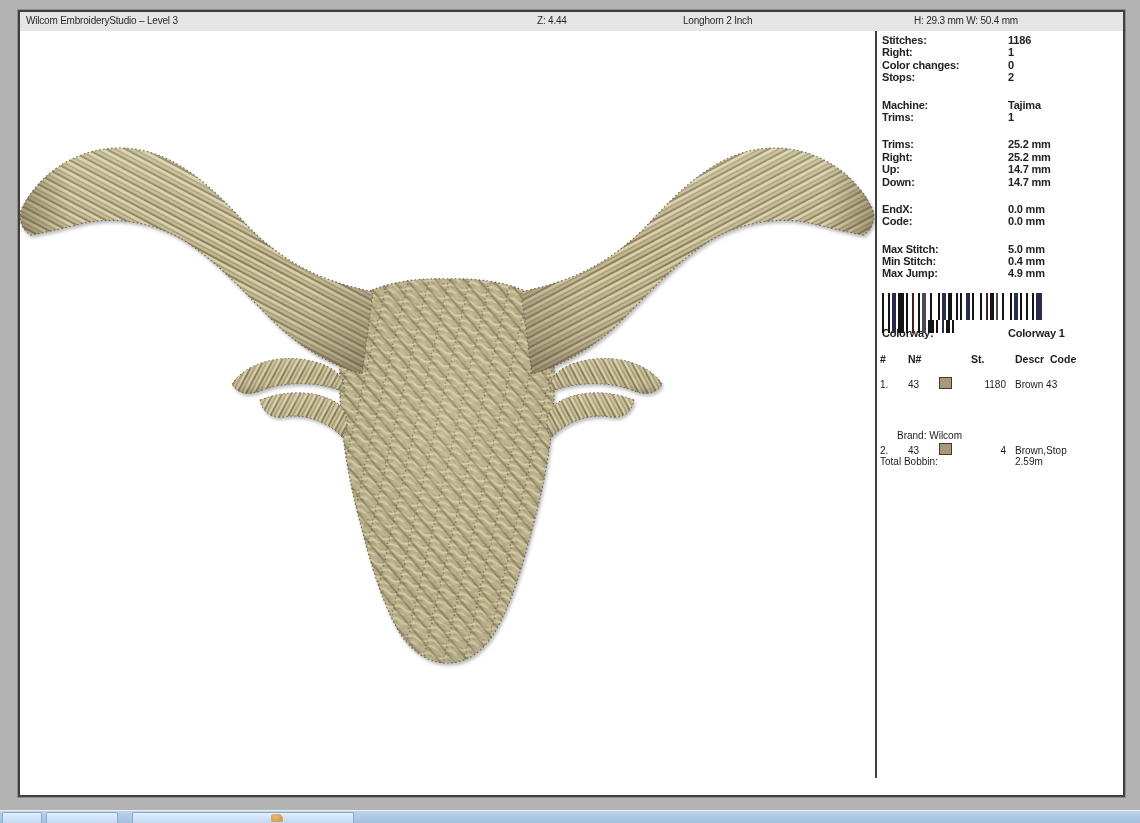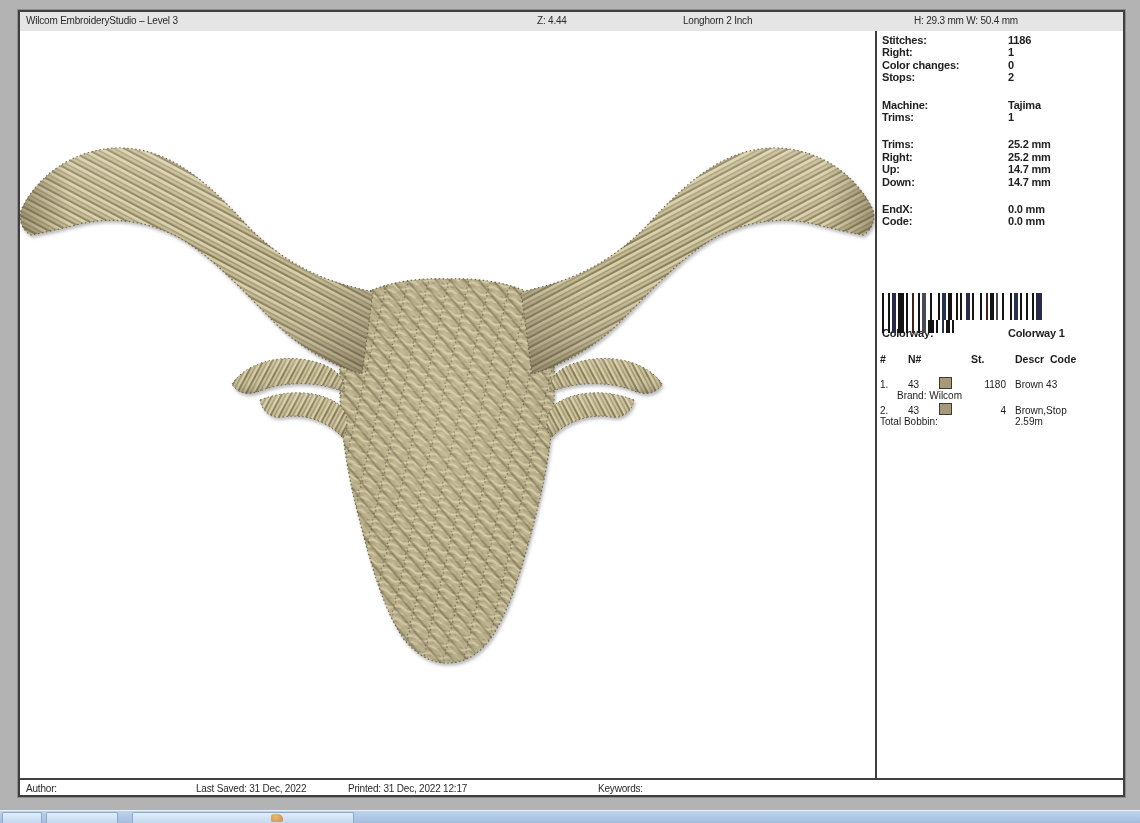--- a/index.html
+++ b/index.html
@@ -54,21 +54,21 @@
   #thread-table { position:absolute; left:3px; top:322px; right:2px; font-size:10px; }
   .tt-head { display:grid; grid-template-columns:28px 31px 32px 35px auto;
              font-weight:bold; font-size:10.5px; height:13px; }
   .tt-head .c-st { text-align:left; }
   .tt-head .c-descr { padding-left:9px; }
   .tt-head .c-code { position:absolute; left:170px; }
   #thread-rows { margin-top:11px; }
   .tt-row { display:grid; grid-template-columns:28px 31px 32px 35px auto; height:13px; align-items:center; }
   .tt-row .c-st { text-align:right; }
   .tt-row .c-descr { padding-left:9px; }
-  .tt-note { height:13px; padding-left:17px; }
+  .tt-note { height:13px; padding-left:17px;margin-top:40px; }
   .tt-total { display:grid; grid-template-columns:126px auto; height:13px; }
   .swatch { width:13px; height:12px; border:1px solid #3a3a3a; display:inline-block; }
   
   #design-svg { position:absolute; left:0; top:0; }
   
   #taskbar {
     position:absolute; left:0; bottom:0; width:1140px; height:13px;
     background:linear-gradient(#bdd3ec,#a3bedd);
     border-top:1px solid #e9f2fb;
   }
@@ -224,20 +224,34 @@
           <div class="stat-group">
             <div class="stat-row">
               <span class="lbl">EndX:</span>
               <span class="val">0.0 mm</span>
             </div>
             <div class="stat-row">
               <span class="lbl">Code:</span>
               <span class="val">0.0 mm</span>
             </div>
           </div>
+          <div class="stat-group">
+            <div class="stat-row">
+              <span class="lbl">Max Stitch:</span>
+              <span class="val">5.0 mm</span>
+            </div>
+            <div class="stat-row">
+              <span class="lbl">Min Stitch:</span>
+              <span class="val">0.4 mm</span>
+            </div>
+            <div class="stat-row">
+              <span class="lbl">Max Jump:</span>
+              <span class="val">4.9 mm</span>
+            </div>
+          </div>
         </div>
 
       <div id="barcode">
           <div class="bc-row" style="width: 160px; height: 27px;">
             <span style="left: 0px; width: 2px; background: rgb(20, 20, 20);"></span>
             <span style="left: 6px; width: 2px; background: rgb(20, 20, 20);"></span>
             <span style="left: 10px; width: 4px; background: rgb(42, 42, 74);"></span>
             <span style="left: 16px; width: 6px; background: rgb(20, 20, 20);"></span>
             <span style="left: 24px; width: 2px; background: rgb(20, 20, 20);"></span>
             <span style="left: 30px; width: 2px; background: rgb(67, 32, 28);"></span>
@@ -312,26 +326,20 @@
             </div>
           </div>
         <div class="tt-total">
           <span>Total Bobbin:</span>
           <span style="padding-left:9px">2.59m</span>
         </div>
       </div>
     </div>
   </div>
 
-  <div class="ftr-bar">
-    <span style="left:6px">Author:</span>
-    <span style="left:176px">Last Saved: 31 Dec, 2022</span>
-    <span style="left:328px">Printed: 31 Dec, 2022 12:17</span>
-    <span style="left:578px">Keywords:</span>
-  </div>
 </div>
 
 <div id="taskbar">
     <div class="tb-btn" style="left: 2px; width: 40px;"></div>
     <div class="tb-btn" style="left: 46px; width: 72px;"></div>
     <div class="tb-btn" style="left: 132px; width: 222px;">
       <span class="tb-icon"></span>
     </div>
   </div>
 

